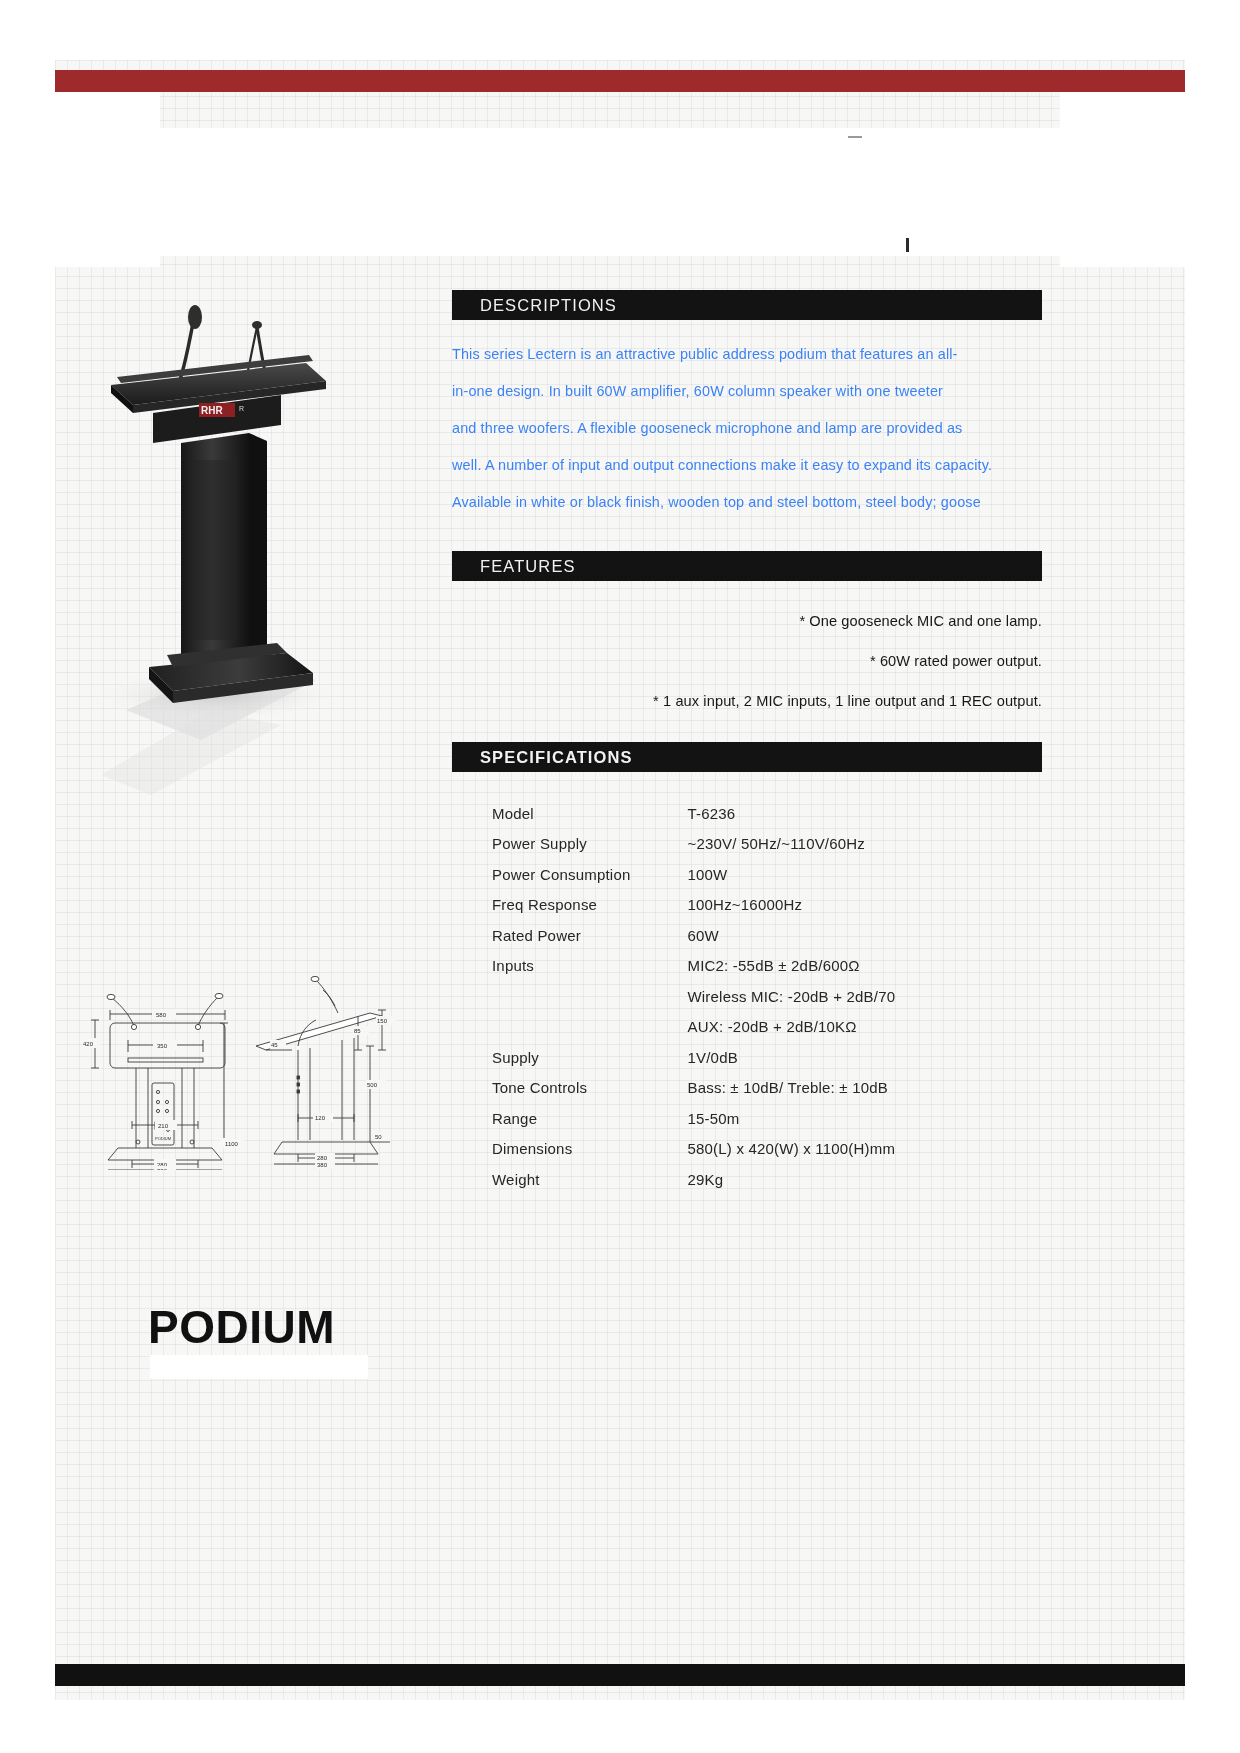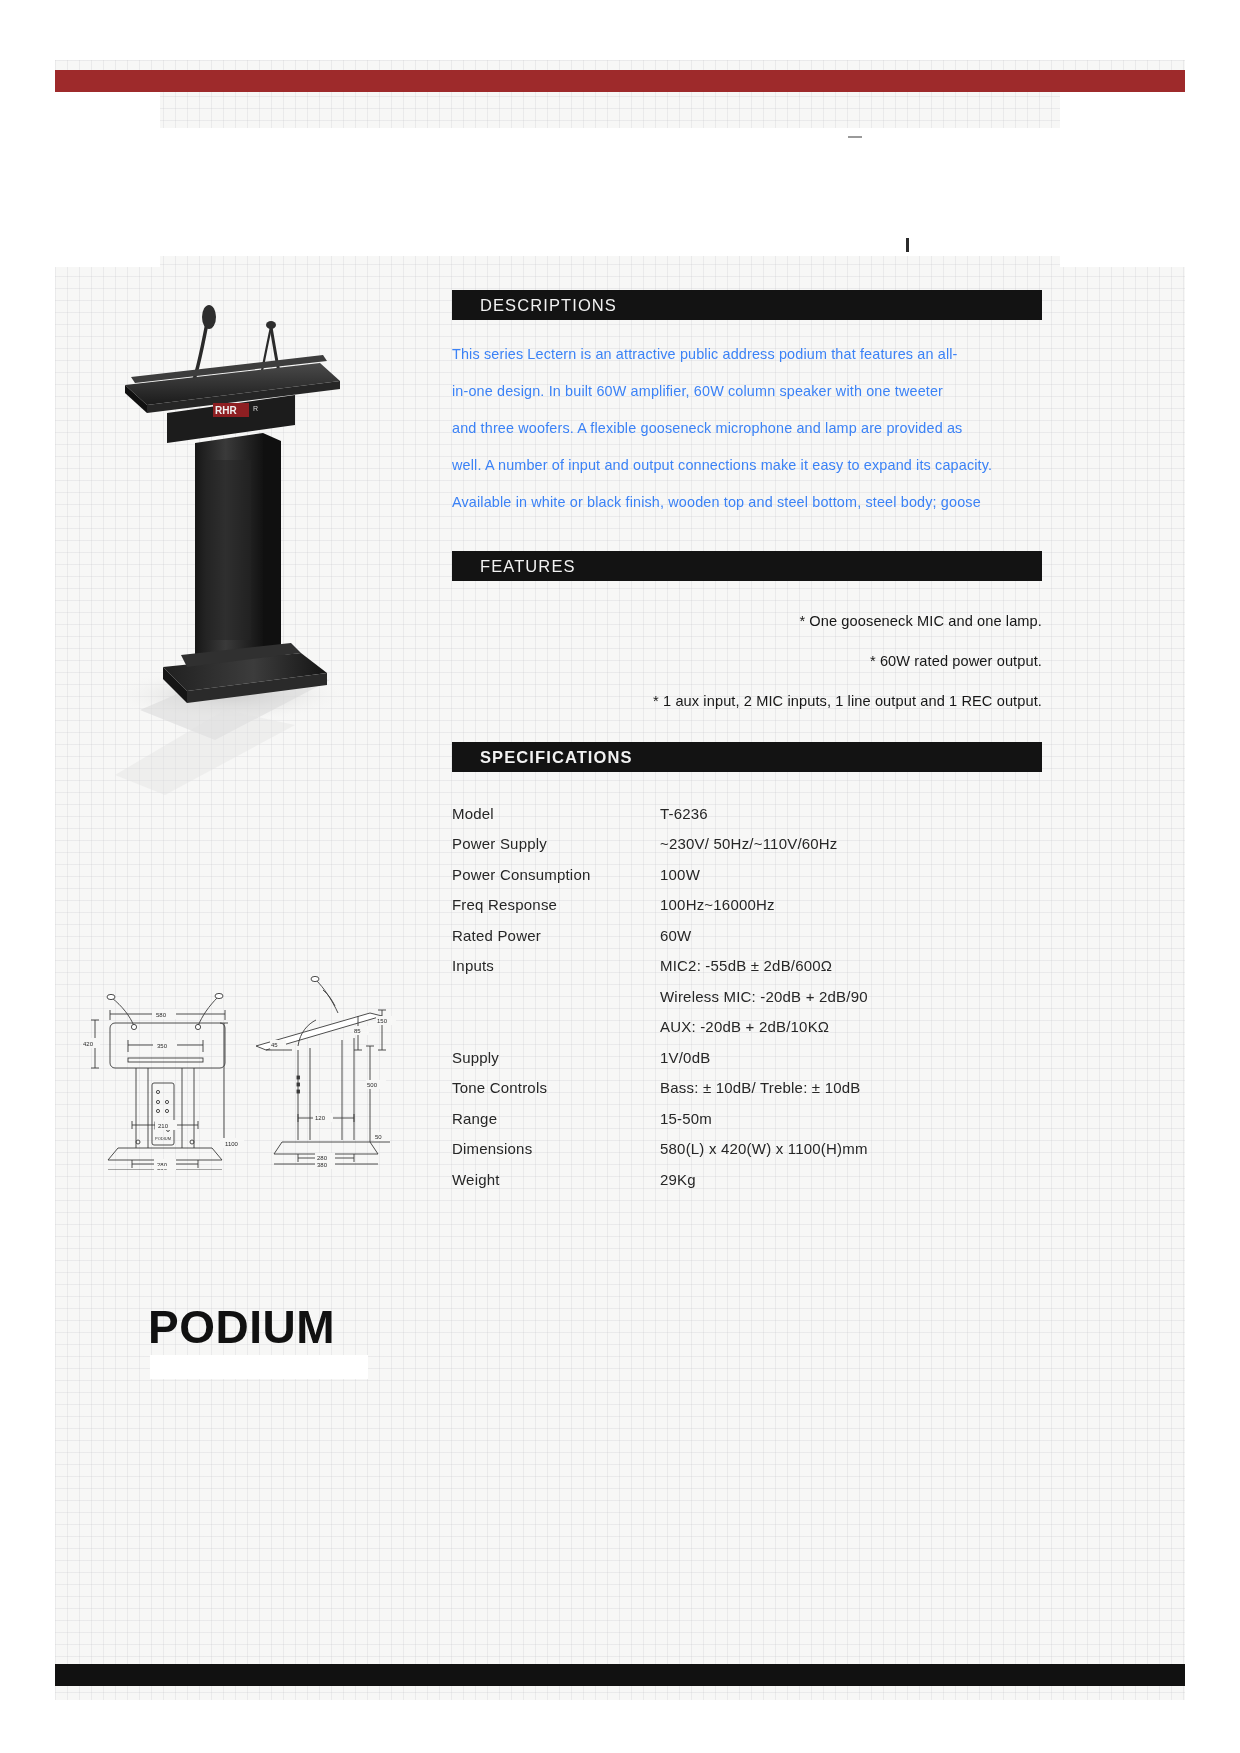--- a/index.html
+++ b/index.html
@@ -109,40 +109,40 @@
   .features-list {
     margin-top: 20px;
   }
   .feature-item {
     font-size: 14.6px;
     color: #171717;
     line-height: 40px;
     letter-spacing: 0.1px;
     text-align: right;
   }
-  .spec-block { margin-top: 26px; }
+  .spec-block { margin-top: 26px; margin-left: 40px; }
   .spec-table {
     border-collapse: collapse;
     width: 100%;
     font-size: 15px;
     color: #262626;
   }
   .spec-table td {
     padding: 0;
     height: 30.5px;
     vertical-align: middle;
     letter-spacing: 0.2px;
   }
   .spec-label { width: 208px; }
   .spec-value { width: 382px; }
 
   
   .product-photo {
     position: absolute;
-    left: 95px;
+    left: 81px;
     top: 255px;
     width: 330px;
     height: 560px;
   }
 
   
   .drawings {
     position: absolute;
     left: 70px;
     top: 880px;
@@ -411,21 +411,21 @@
           <tr>
             <td class="spec-label">Rated Power</td>
             <td class="spec-value">60W</td>
           </tr>
           <tr>
             <td class="spec-label">Inputs</td>
             <td class="spec-value">MIC2: -55dB ± 2dB/600Ω</td>
           </tr>
           <tr>
             <td class="spec-label"></td>
-            <td class="spec-value">Wireless MIC: -20dB + 2dB/90</td>
+            <td class="spec-value">Wireless MIC: -20dB + 2dB/70</td>
           </tr>
           <tr>
             <td class="spec-label"></td>
             <td class="spec-value">AUX: -20dB + 2dB/10KΩ</td>
           </tr>
           <tr>
             <td class="spec-label">Supply</td>
             <td class="spec-value">1V/0dB</td>
           </tr>
           <tr>

